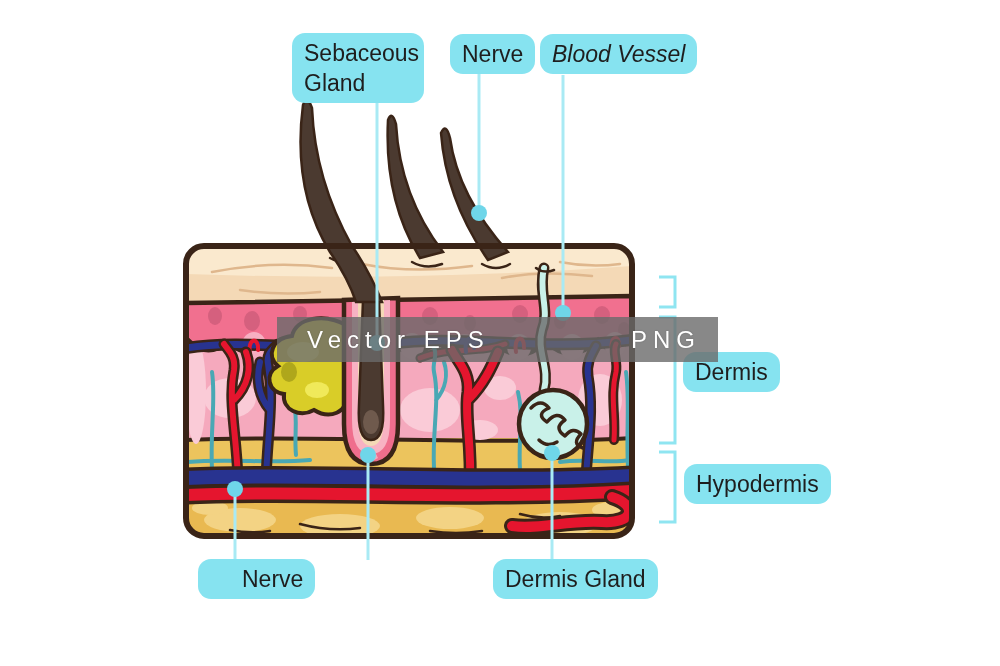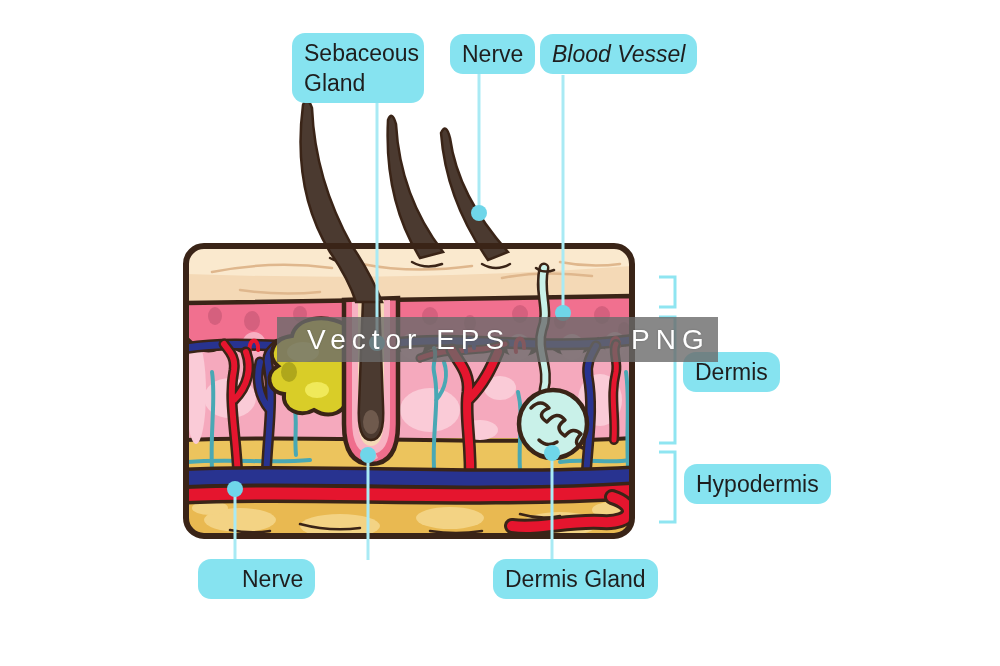--- a/index.html
+++ b/index.html
@@ -26,21 +26,21 @@
   }
   .lab.wrap{white-space:normal; width:108px; text-align:left;}
 
   
   .wm{
     position:absolute; left:277px; top:317px; width:441px; height:45px;
     background:var(--watermark-bg); z-index:6;
   }
   .wm span{
     position:absolute; top:0; line-height:45px; color:var(--watermark-text);
-    font-size:28px; letter-spacing:6px; text-shadow:0 0 2px rgba(0,0,0,.2);
+    font-size:24px; letter-spacing:6px; text-shadow:0 0 2px rgba(0,0,0,.2);
   }
   .wm .w1{left:30px;} .wm .w2{left:238px;} .wm .w3{left:354px;}
 
   
   .ol     {fill:none; stroke:var(--outline); stroke-linecap:round; stroke-linejoin:round;}
   .f-skin {fill:var(--skin-top);} .f-skinhi{fill:var(--skin-top-hi);}
   .wrk    {fill:none; stroke:var(--skin-wrinkle); stroke-width:2.5; stroke-linecap:round;}
   .f-epi  {fill:var(--epidermis); stroke:var(--outline); stroke-width:4.5;}
   .f-spot {fill:var(--epidermis-spot);}
   .f-pap  {fill:var(--papilla);}

